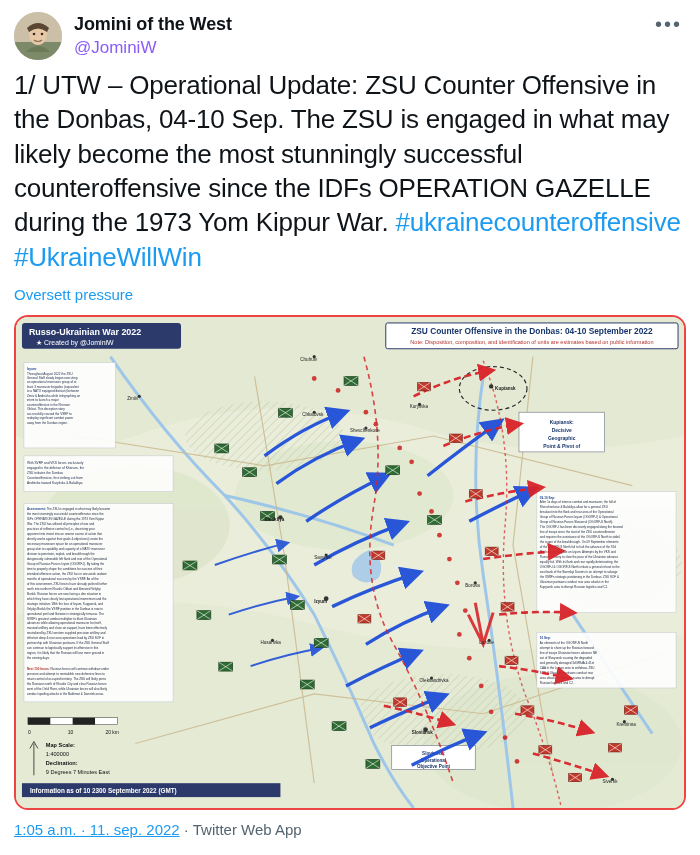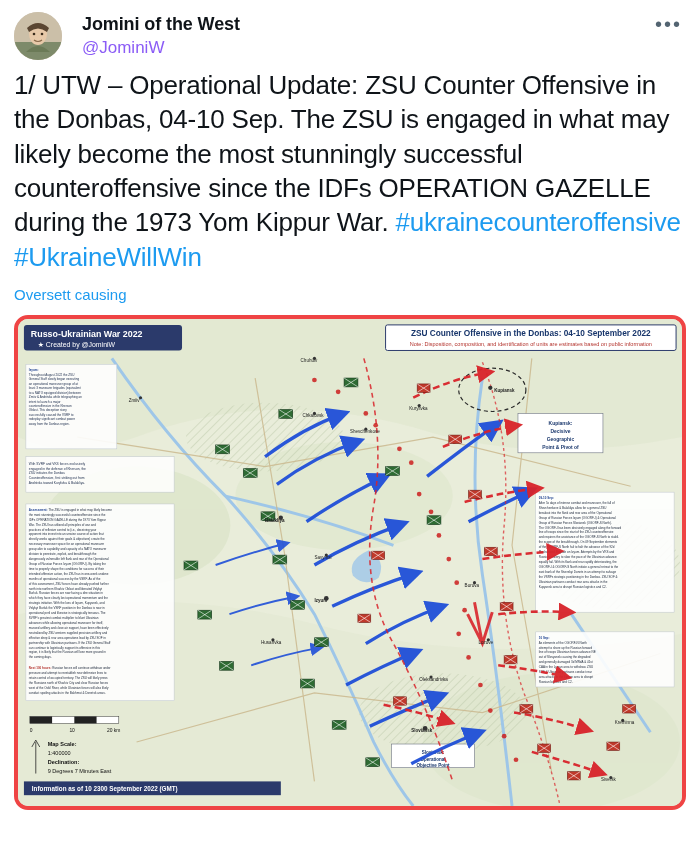--- a/index.html
+++ b/index.html
@@ -14,21 +14,21 @@
   .tweet {
     width: 700px;
     height: 855px;
     padding: 12px 14px 0 14px;
     position: relative;
   }
   
   .head {
     display: flex;
     align-items: flex-start;
-    gap: 20px;
+    gap: 12px;
   }
   .avatar {
     width: 48px; height: 48px;
     border-radius: 50%;
     flex: 0 0 48px;
     overflow: hidden;
     background: #cfc6b8;
     position: relative;
   }
   .avatar svg { display:block; width:48px; height:48px; }
@@ -65,21 +65,21 @@
   .tags { color: #1d9bf0; }
   .translate {
     margin-top: 12px;
     font-size: 15px;
     color: #1d9bf0;
     cursor: pointer;
   }
   
   .media {
     margin-top: 12px;
-    border: 4px solid #ef4444;
+    border: 2px solid #ef4444;
     border-radius: 14px;
     overflow: hidden;
     height: 495px;
     background: #dfe7d8;
     position: relative;
   }
   .mapwrap { position: absolute; inset: 0; }
   .mapwrap svg { display: block; width: 100%; height: 100%; }
   
   .foot {
@@ -114,21 +114,21 @@
       <div class="handle">@JominiW</div>
     </div>
     <div class="more">•••</div>
   </div>
 
   <div class="body">
     <span>1/ UTW – Operational Update: ZSU Counter Offensive in the Donbas, 04-10 Sep. The ZSU is engaged in what may likely become the most stunningly successful counteroffensive since the IDFs OPERATION GAZELLE during the 1973 Yom Kippur War.</span>
     <span class="tags">#ukrainecounteroffensive #UkraineWillWin</span>
   </div>
 
-  <div class="translate">Oversett causing</div>
+  <div class="translate">Oversett pressure</div>
 
   <div class="media">
     <div class="mapwrap">
       <svg viewBox="0 0 672 495" preserveAspectRatio="none" aria-hidden="true">
         <defs>
           <pattern id="hatch" width="6" height="6" patternUnits="userSpaceOnUse" patternTransform="rotate(45)">
             <line x1="0" y1="0" x2="0" y2="6" stroke="#b9c6a6" stroke-width="2"></line>
           </pattern>
           <marker id="arrB" markerWidth="7" markerHeight="7" refX="5" refY="3.5" orient="auto">
             <path d="M0,0 L7,3.5 L0,7 z" fill="#1f4fd8"></path>
@@ -482,14 +482,19 @@
               <path d="M14 435 L18 428 L22 435"></path>
           </g>
         </g>
 
         <rect x="6" y="470" width="260" height="14" fill="#2b3a6b"></rect>
         <text x="14" y="480" fill="#ffffff" font-size="6.4" font-weight="bold" font-family="Liberation Sans, sans-serif">Information as of 10 2300 September 2022 (GMT)</text>
       </svg>
     </div>
   </div>
 
+  <div class="foot">
+    <span class="ts">1:05 a.m. · 11. sep. 2022</span>
+    <span class="sep">·</span>
+    <span class="src">Twitter Web App</span>
+  </div>
 
 </div>
 
 </body></html>

